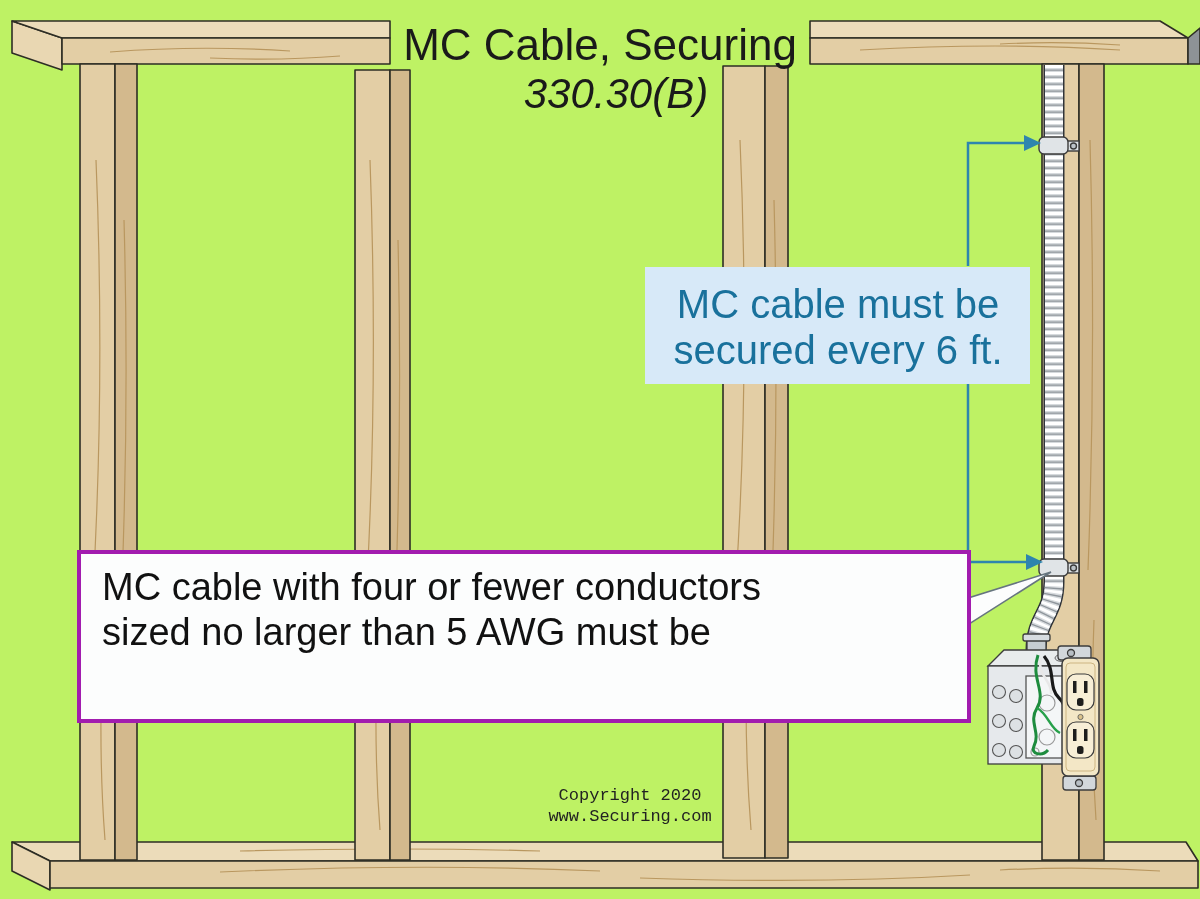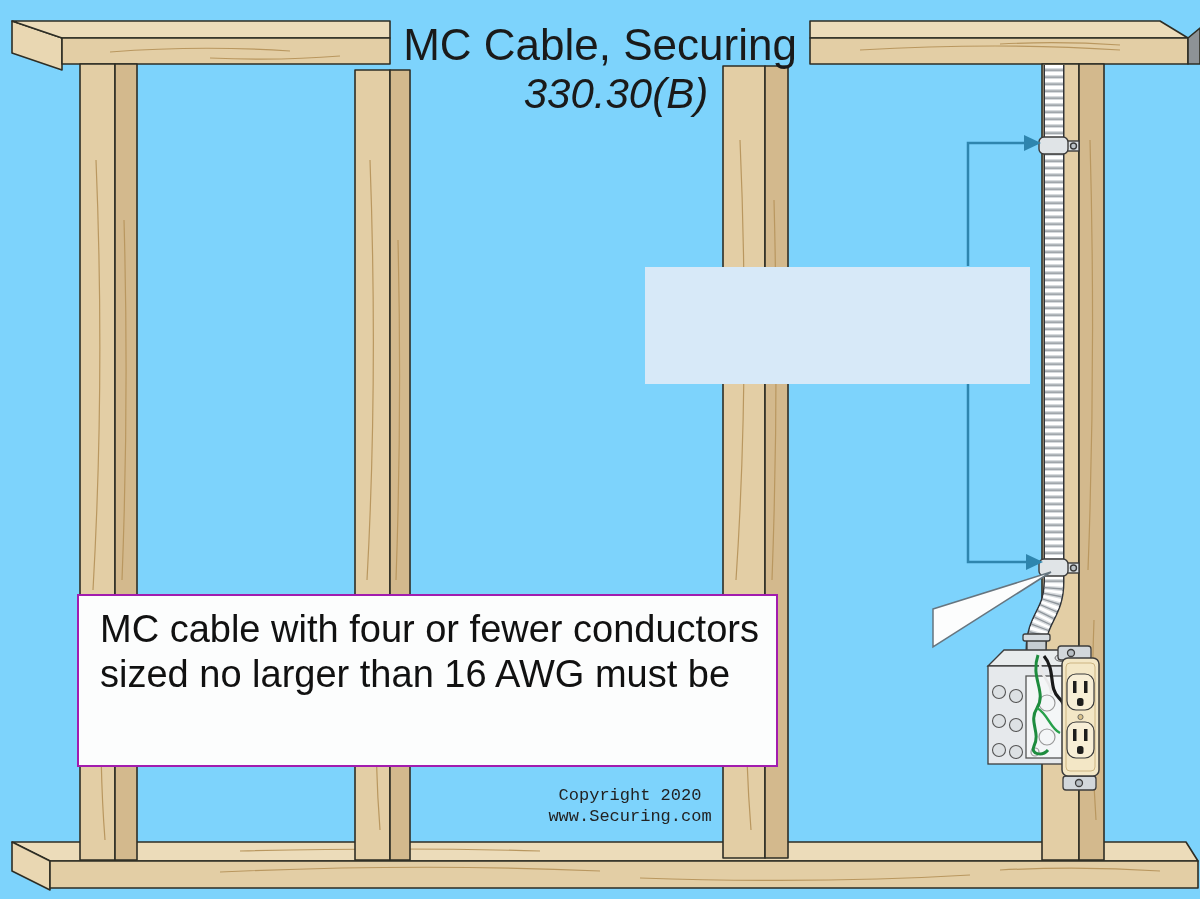--- a/index.html
+++ b/index.html
@@ -1,35 +1,35 @@
 <!DOCTYPE html>
 <html><head>
 <meta charset="utf-8">
 <style>
   html,body{margin:0;padding:0;}
   body{font-family:"Liberation Sans",sans-serif;}
   .stage{
     position:relative;width:1200px;height:899px;overflow:hidden;
-    background:#7dd3fc;
+    background:#bef264;
   }
   .stage svg{position:absolute;left:0;top:0;}
   .txt{position:absolute;color:#1a1a1a;}
   .diagram-title{
     left:0;top:20px;width:1200px;text-align:center;
     font-size:44px;line-height:50px;letter-spacing:0px;
   }
   .diagram-title .t2{font-size:42px;line-height:48px;font-style:italic;padding-left:32px;}
   .teal-note{
     left:645px;top:281px;width:386px;text-align:center;
     font-size:40px;line-height:46px;color:#19719c;
   }
   .callout-box{
-    left:77px;top:550px;width:701px;height:173px;box-sizing:border-box;
-    background:#fcfdfd;border:2px solid #a21caf;
-    padding:11px 8px 0 21px;font-size:38px;line-height:45px;color:#111;margin-top:44px;
+    left:77px;top:550px;width:894px;height:173px;box-sizing:border-box;
+    background:#fcfdfd;border:4px solid #a21caf;
+    padding:11px 8px 0 21px;font-size:38px;line-height:45px;color:#111;
   }
   .copyright{
     left:450px;top:785px;width:360px;text-align:center;
     font-size:17px;line-height:21px;color:#222;font-family:Liberation Mono, monospace;
   }
 </style>
 </head>
 <body>
 
 <div class="stage">
@@ -170,24 +170,28 @@
     <rect x="645" y="267" width="385" height="117" fill="#d7e9f8"></rect>
 
     <polygon points="933,609 1051,572 933,647" fill="#fcfdfd" stroke="#66757f" stroke-width="1.5"></polygon>
   </svg>
 
   <div class="txt diagram-title">
     <div class="t1">MC Cable, Securing</div>
     <div class="t2">330.30(B)</div>
   </div>
 
+  <div class="txt teal-note">
+    <div>MC cable must be</div>
+    <div>secured every 6 ft.</div>
+  </div>
 
   <div class="txt callout-box">
     <div>MC cable with four or fewer conductors</div>
-    <div>sized no larger than 16 AWG must be</div>
+    <div>sized no larger than 5 AWG must be</div>
   </div>
 
   <div class="txt copyright">
     <div>Copyright 2020</div>
     <div>www.Securing.com</div>
   </div>
 
 </div>
 
 </body></html>

